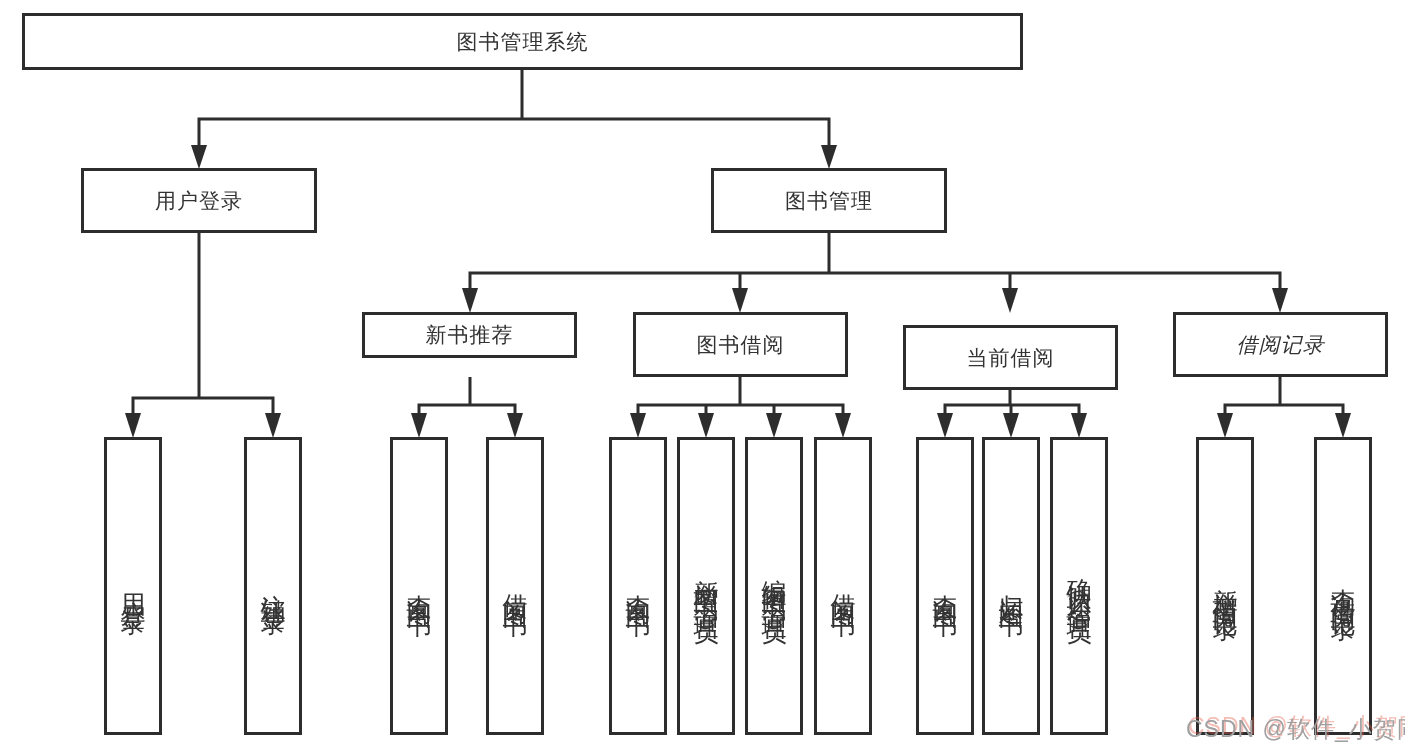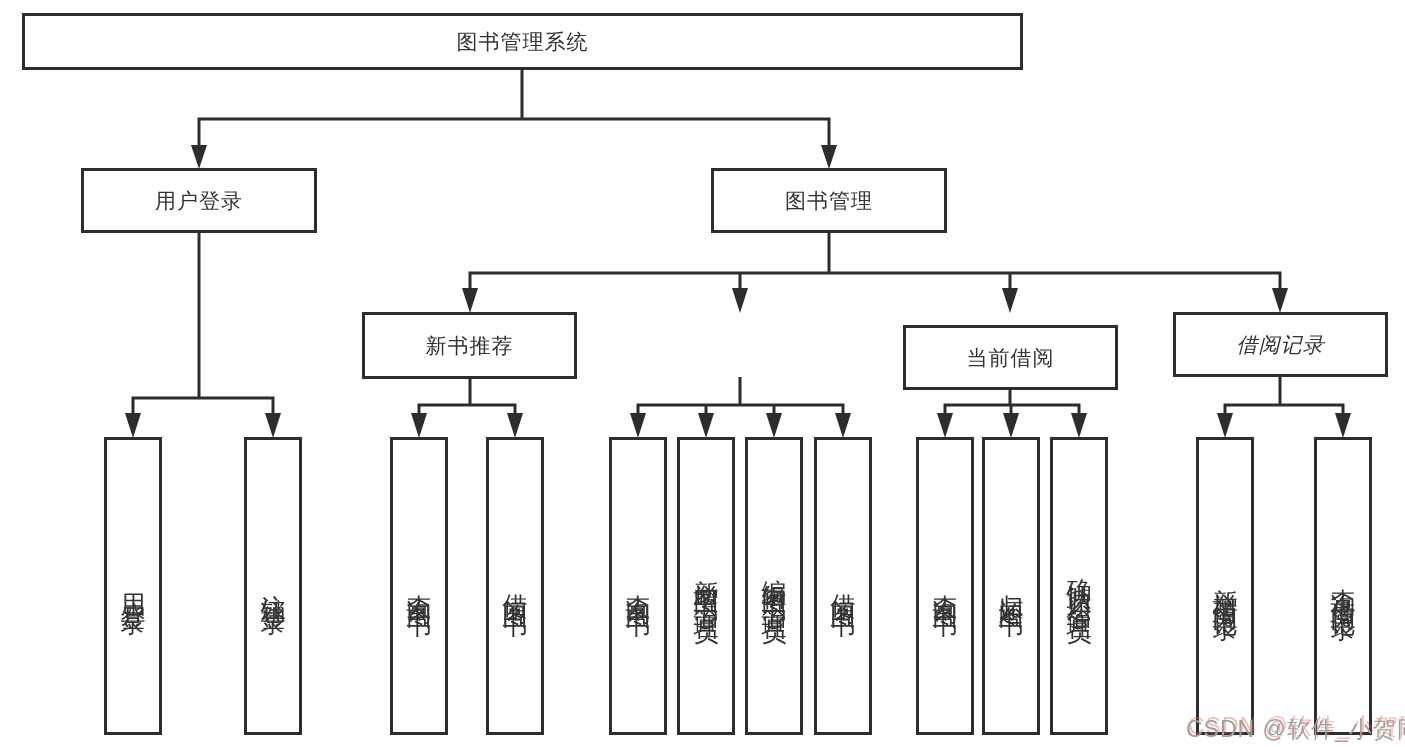--- a/index.html
+++ b/index.html
@@ -107,22 +107,25 @@
     <span class="h-label">图书管理系统</span>
   </div>
 
   <div class="box" style="left:81px; top:168px; width:236px; height:65px;">
     <span class="h-label">用户登录</span>
   </div>
   <div class="box" style="left:711px; top:168px; width:236px; height:65px;">
     <span class="h-label">图书管理</span>
   </div>
 
-  <div class="box" style="left:362px; top:312px; width:215px; height:67px;">
+  <div class="box" style="left:362px; top:312px; width:215px; height:46px;">
     <span class="h-label">新书推荐</span>
+  </div>
+  <div class="box" style="left:633px; top:312px; width:215px; height:65px;">
+    <span class="h-label">图书借阅</span>
   </div>
   <div class="box" style="left:903px; top:325px; width:215px; height:65px;">
     <span class="h-label">当前借阅</span>
   </div>
   <div class="box" style="left:1173px; top:312px; width:215px; height:65px;font-style:italic;">
     <span class="h-label">借阅记录</span>
   </div>
 
   <div class="box v-box" style="left:104px;">
     <span class="v-label">用户登录</span>

